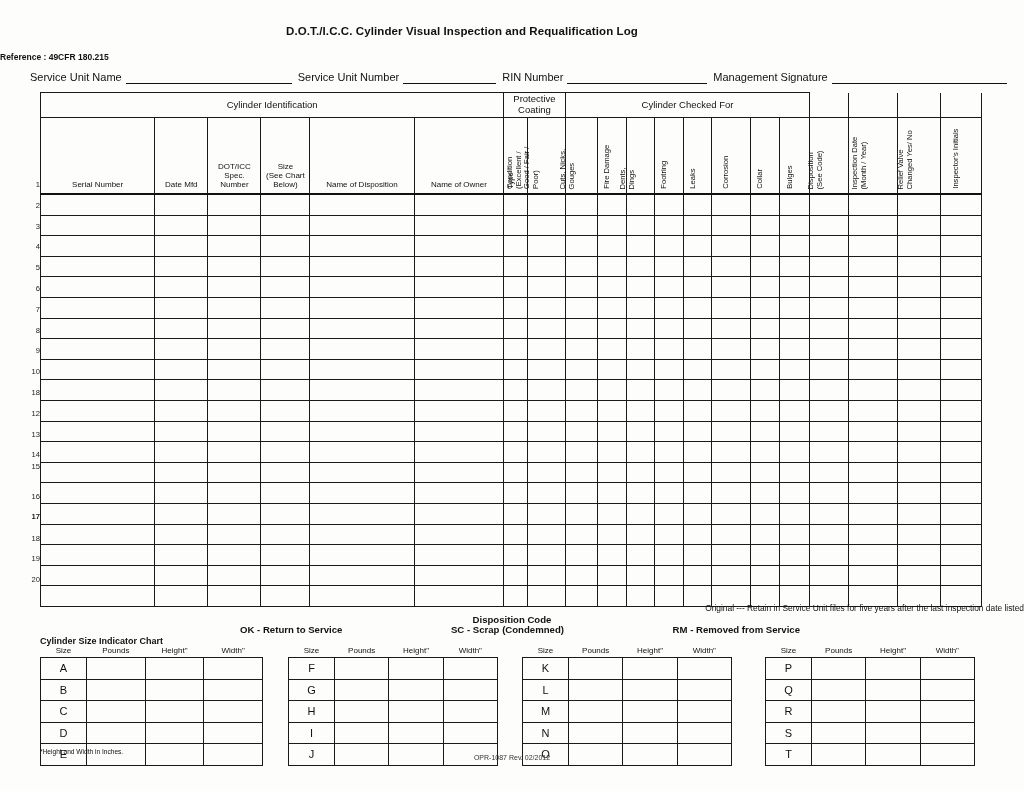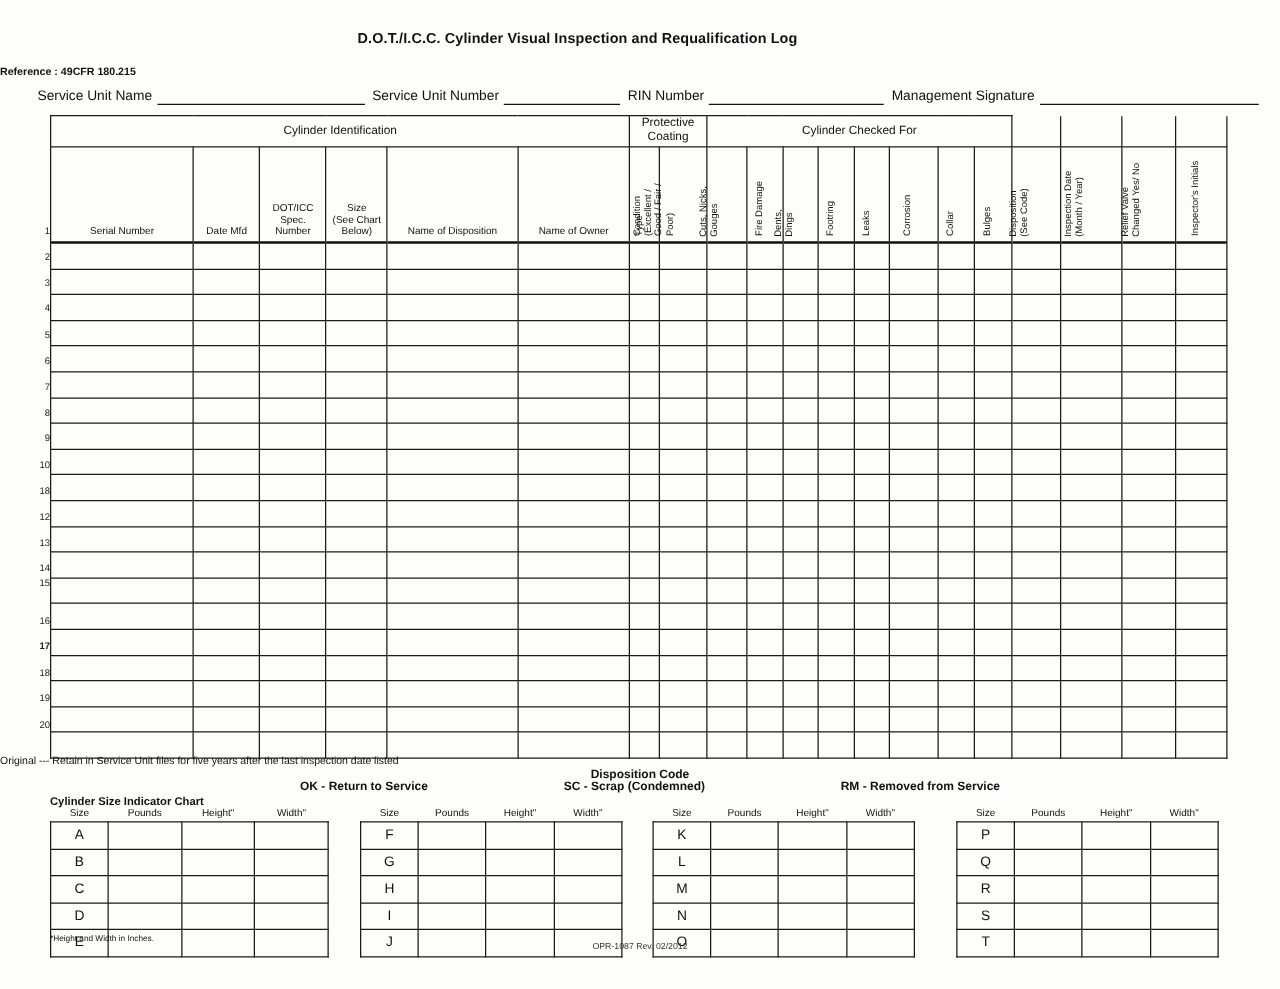--- a/index.html
+++ b/index.html
@@ -142,21 +142,21 @@
     width: 18px;
     color: #222;
   }
 
   
   .note-original {
     position: absolute;
     top: 603px;
     left: 0;
     width: 1024px;
-    text-align: left;
+    text-align: right;
     font-size: 8.4px;
   }
   .disp-title {
     position: absolute;
     top: 614px;
     left: 0;
     width: 1024px;
     text-align: center;
     font-size: 9.6px;
     font-weight: bold;

